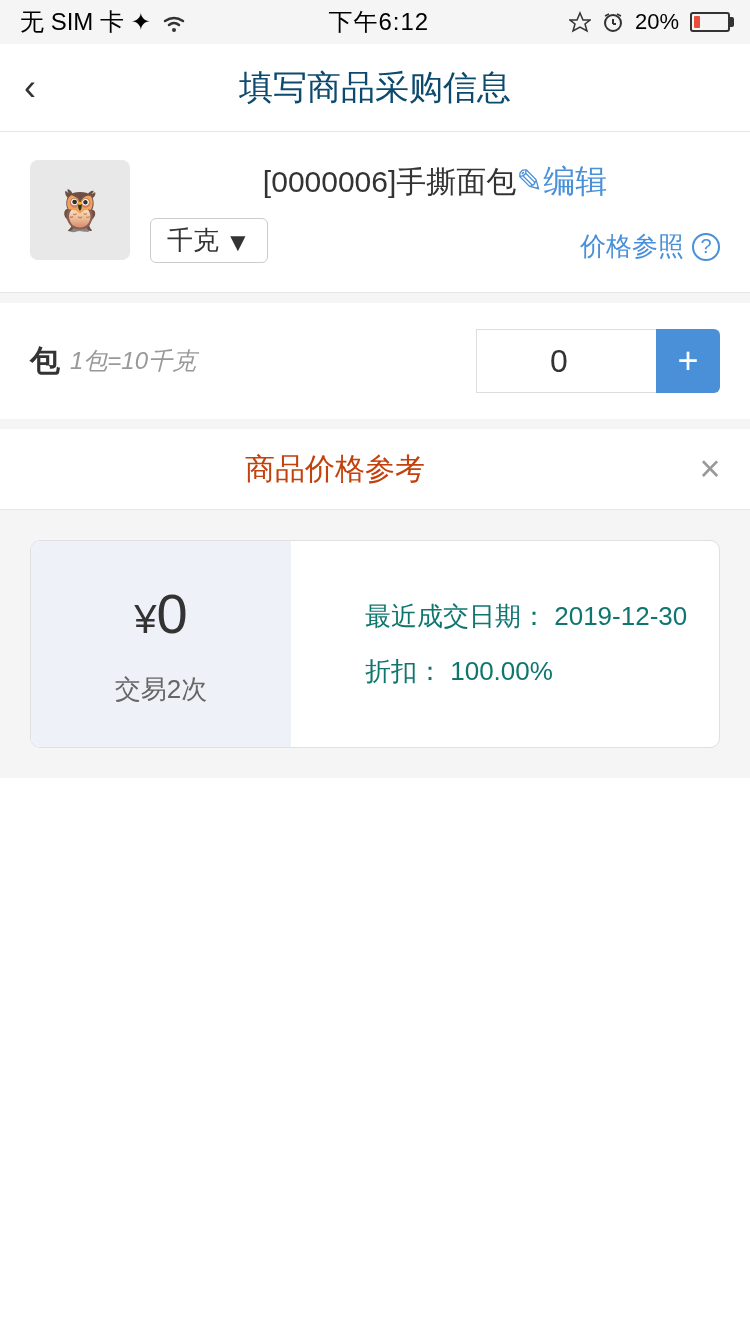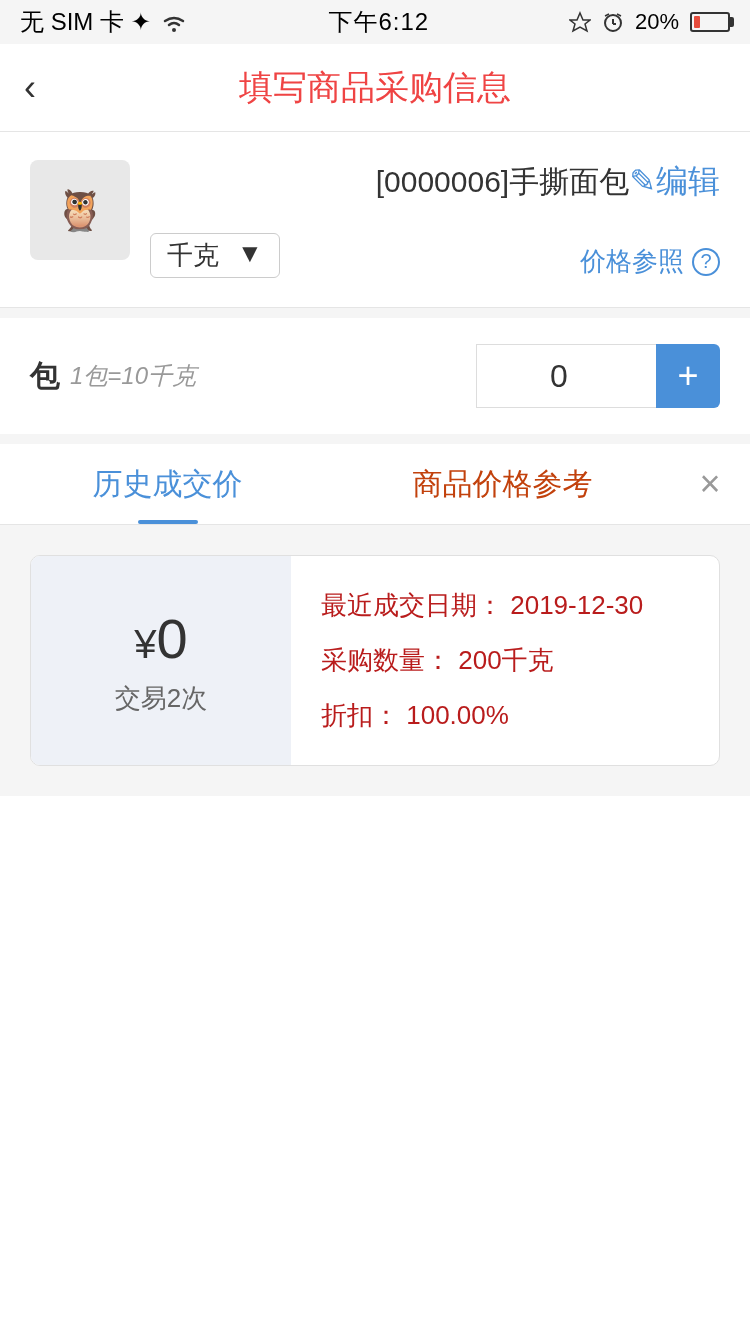--- a/index.html
+++ b/index.html
@@ -83,21 +83,21 @@
     .nav-back {
       position: absolute;
       left: 24px;
       font-size: 36px;
       color: #333;
       cursor: pointer;
     }
     .nav-title {
       font-size: 34px;
       font-weight: 500;
-      color: #ef4444;
+      color: #0c4a6e;
     }
 
     
     .product-section {
       background: #ffffff;
       padding: 28px 30px;
       margin-top: 0;
       border-bottom: 1px solid #e5e5e5;
     }
     .product-row {
@@ -117,23 +117,23 @@
     }
     .owl-icon {
       font-size: 40px;
       color: #999;
     }
     .product-info {
       flex: 1;
     }
     .product-top-row {
       display: flex;
-      justify-content: flex-end;
-      align-items: center;
-      margin-bottom: 28px;
+      justify-content: center;
+      align-items: center;
+      margin-bottom: 13px;
     }
     .product-name {
       font-size: 30px;
       color: #333;
       font-weight: 500;
     }
     .edit-link {
       font-size: 32px;
       color: #4a90d9;
       display: flex;
@@ -154,22 +154,22 @@
       gap: 10px;
     }
     .unit-select {
       border: 1px solid #ccc;
       border-radius: 6px;
       padding: 4px 16px;
       font-size: 26px;
       color: #333;
       background: #fff;
       display: inline-flex;
-      align-items: flex-start;
-      gap: 18px;
+      align-items: flex-end;
+      gap: 6px;
       cursor: pointer;
     }
     .price-ref {
       font-size: 26px;
       color: #4a90d9;
       display: flex;
       align-items: center;
       gap: 8px;
       cursor: pointer;
       margin-top: 12px;
@@ -314,34 +314,35 @@
       font-weight: 400;
     }
     .yen-symbol {
       font-size: 40px;
       color: #333;
       font-weight: 400;
     }
     .trade-count {
       font-size: 26px;
       color: #666;
-      margin-top: 10px;
+      margin-top: 26px;
     }
     .price-card-right {
       flex: 1;
       padding: 30px 30px;
       display: flex;
       flex-direction: column;
       justify-content: center;
       gap: 16px;
     }
     .price-detail-row {
       font-size: 26px;
-      color: #b91c1c;
+      color: #0f766e;
       line-height: 1.5;
+      margin-left: 44px;
     }
 
     
     .bottom-space {
       background: #ffffff;
       height: 600px;
     }
   </style>
 </head>
 <body>
@@ -412,24 +413,20 @@
     <span class="qty-conversion">1包=10千克</span>
   </div>
   <div class="quantity-input-row">
     <input class="qty-input" type="number" value="0" style="">
     <button class="qty-plus">+</button>
   </div>
 </div>
 
 <div class="tabs-section">
   <div class="tabs-header">
-    <div class="tab-item active">
-      <span>历史成交价</span>
-      <div class="tab-underline"></div>
-    </div>
     <div class="tab-item">
       <span>商品价格参考</span>
     </div>
     <div class="tab-close">×</div>
   </div>
 </div>
 
 <div class="price-content">
   <div class="price-card">
     <div class="price-card-left">
@@ -438,24 +435,20 @@
         <span class="price-value">0</span>
       </div>
       <div class="trade-count">交易2次</div>
     </div>
     <div class="price-card-right">
       <div class="price-detail-row">
         <span>最近成交日期：</span>
         <span>2019-12-30</span>
       </div>
       <div class="price-detail-row">
-        <span>采购数量：</span>
-        <span>200千克</span>
-      </div>
-      <div class="price-detail-row">
         <span>折扣：</span>
         <span>100.00%</span>
       </div>
     </div>
   </div>
 </div>
 
 <div class="bottom-space"></div>
 
 </body></html>

